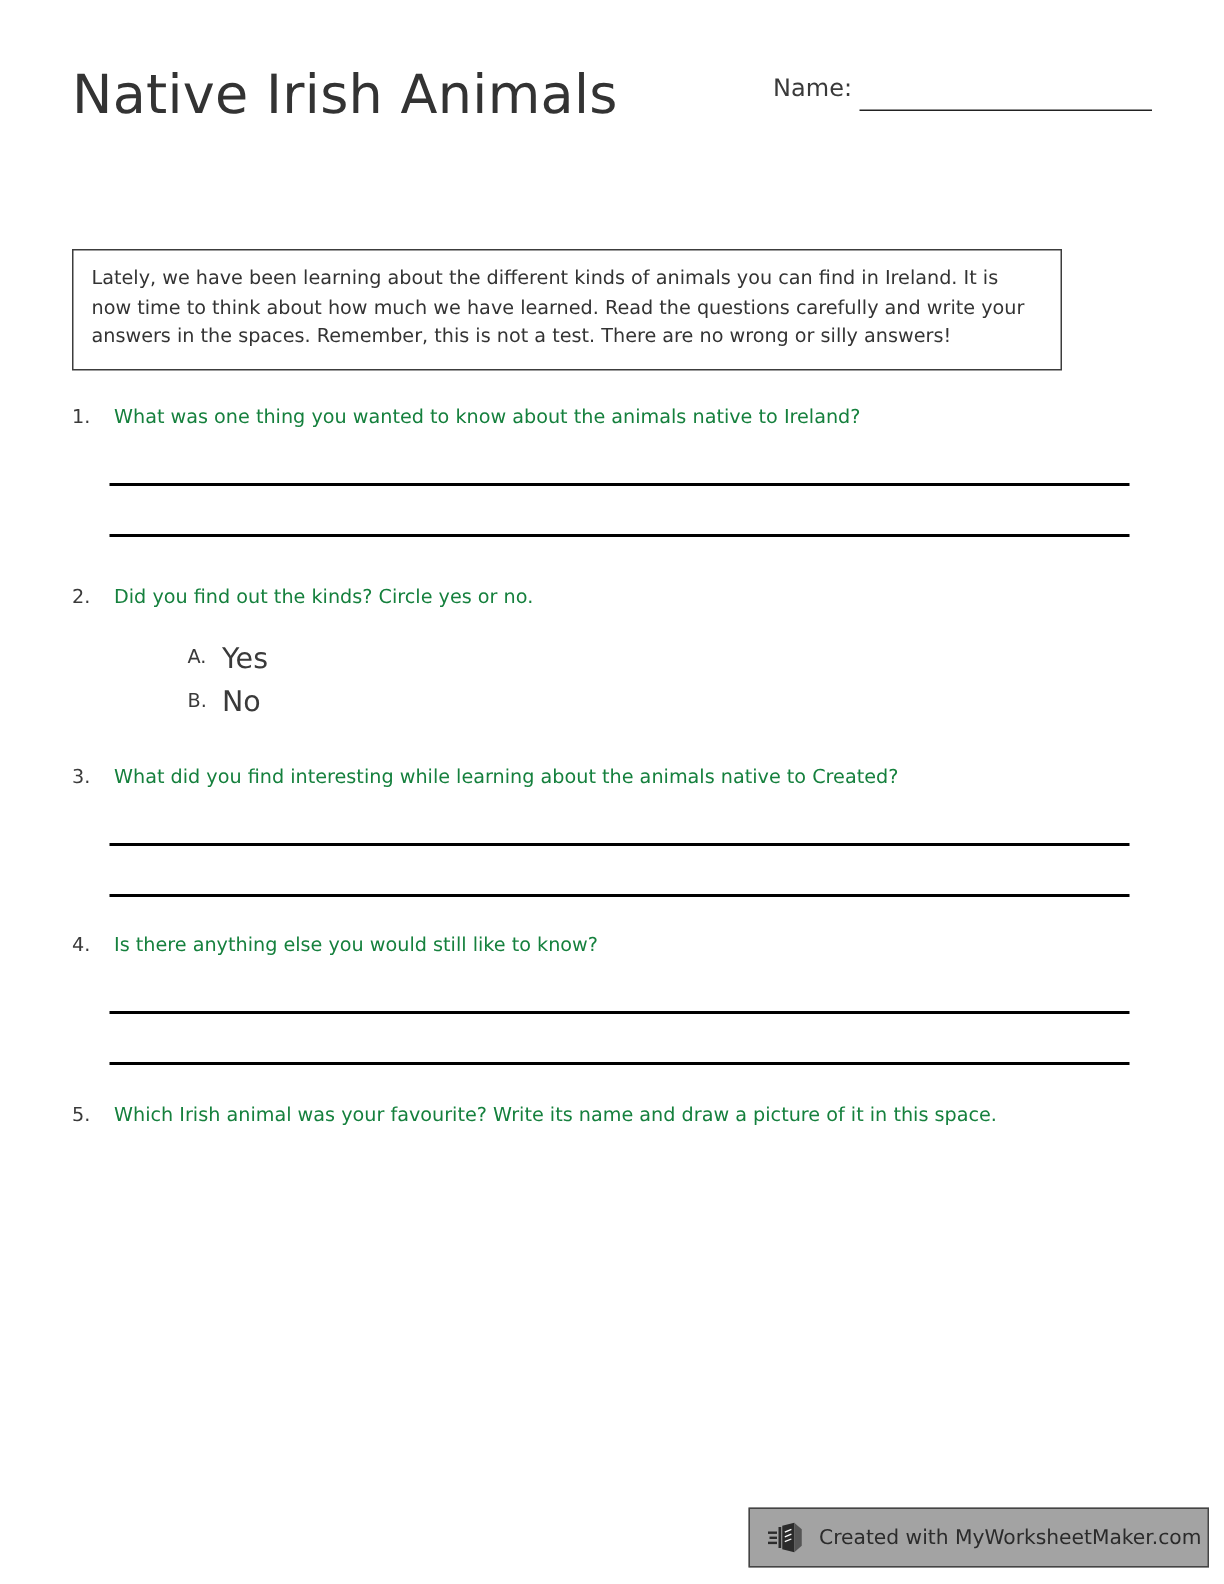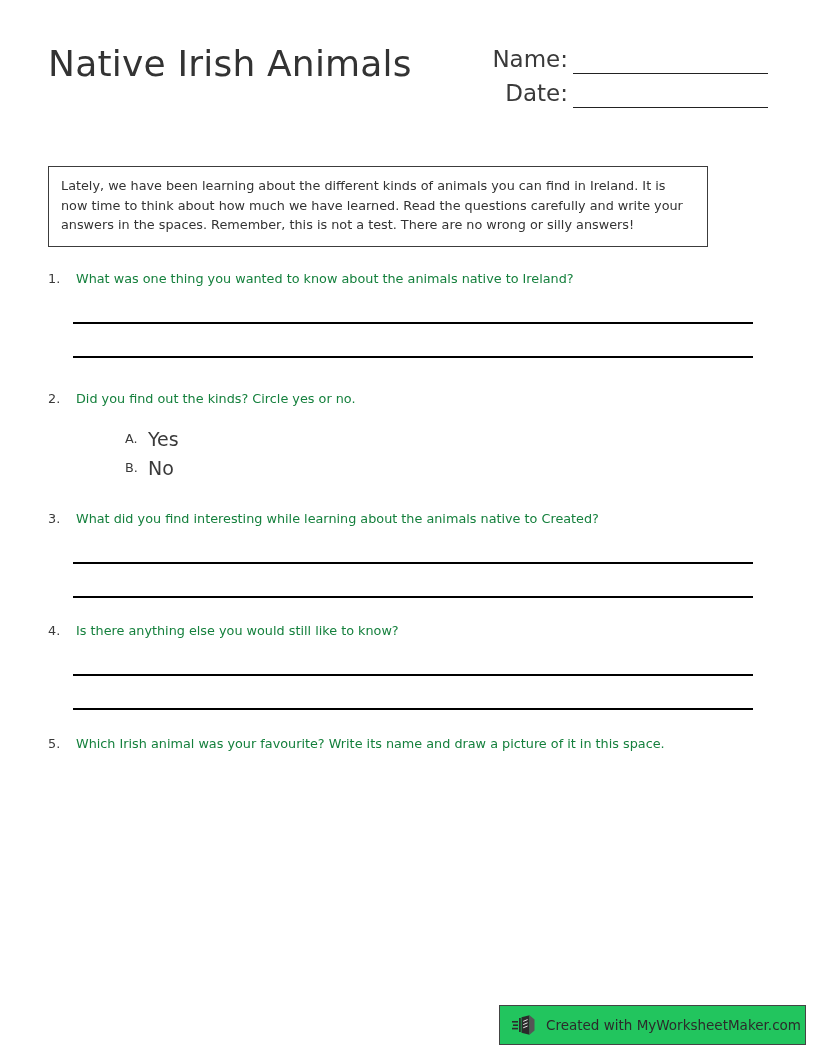--- a/index.html
+++ b/index.html
@@ -47,21 +47,21 @@
     width: 272px;
   }
   .nd-row {
     position: relative;
     height: 34px;
   }
   .nd-label {
     position: absolute;
     right: 200px;
     top: 0;
-    font-size: 23px;
+    font-size: 16px;
     color: #3a3a3a;
     white-space: nowrap;
     line-height: 22px;
   }
   .nd-line {
     position: absolute;
     left: 77px;
     right: 0;
     top: 25px;
     border-bottom: 1.3px solid #222222;
@@ -157,21 +157,21 @@
 
   
   .footer-badge {
     position: absolute;
     left: 499px;
     top: 1005px;
     width: 307px;
     height: 40px;
     box-sizing: border-box;
     border: 1.3px solid #444444;
-    background: #22c55e;
+    background: #a3a3a3;
     display: flex;
     align-items: center;
     padding-left: 12px;
   }
   .badge-icon {
     width: 26px;
     height: 24px;
     flex: 0 0 26px;
     position: relative;
     margin-right: 8px;
@@ -187,24 +187,20 @@
 <body>
 
 <div class="page">
 
   <div class="header">
     <div class="worksheet-title">Native Irish Animals</div>
 
     <div class="namedate">
       <div class="nd-row">
         <span class="nd-label">Name:</span>
-        <span class="nd-line"></span>
-      </div>
-      <div class="nd-row">
-        <span class="nd-label">Date:</span>
         <span class="nd-line"></span>
       </div>
     </div>
   </div>
 
   <div class="instructions">Lately, we have been learning about the different kinds of animals you can find in Ireland. It is now time to think about how much we have learned. Read the questions carefully and write your answers in the spaces. Remember, this is not a test. There are no wrong or silly answers!</div>
 
   <div class="question" style="top:269px;">
     <div class="q-row">
       <span class="q-num">1.</span>

